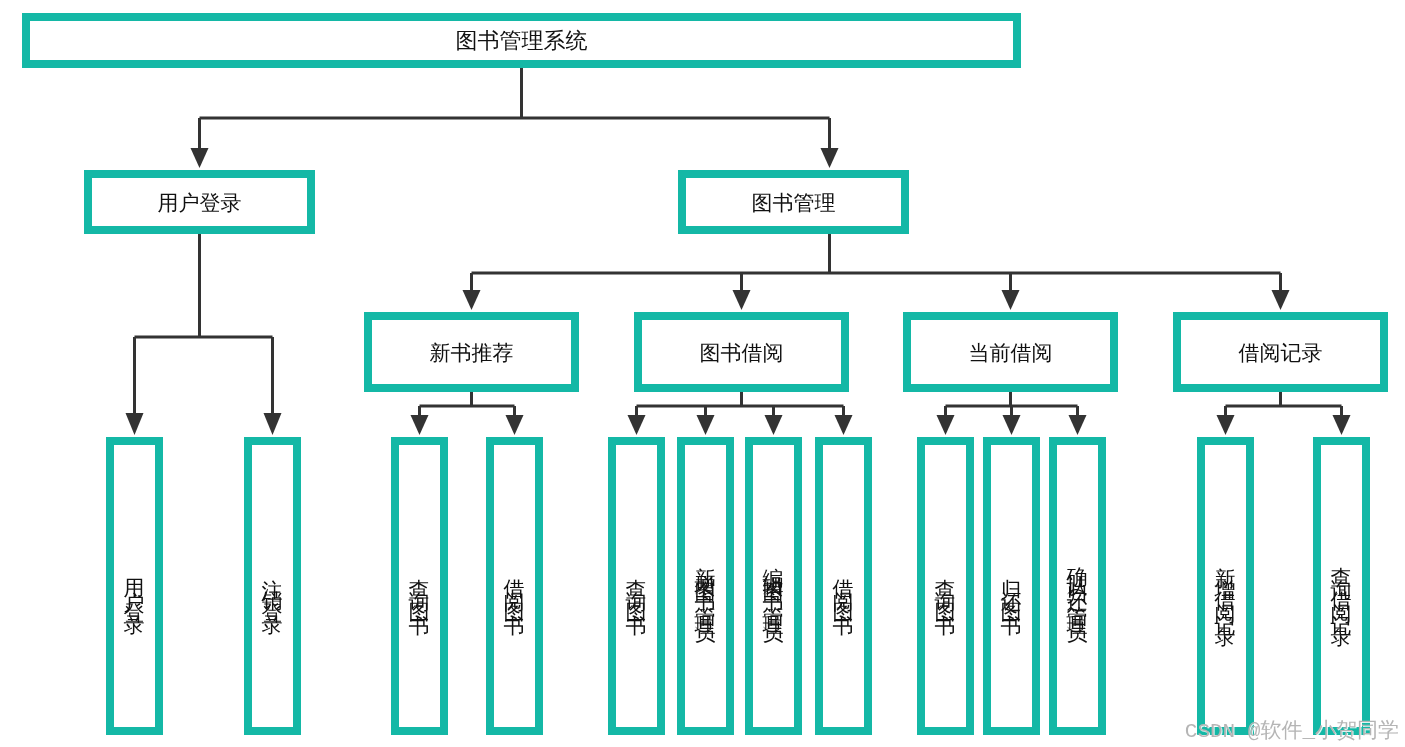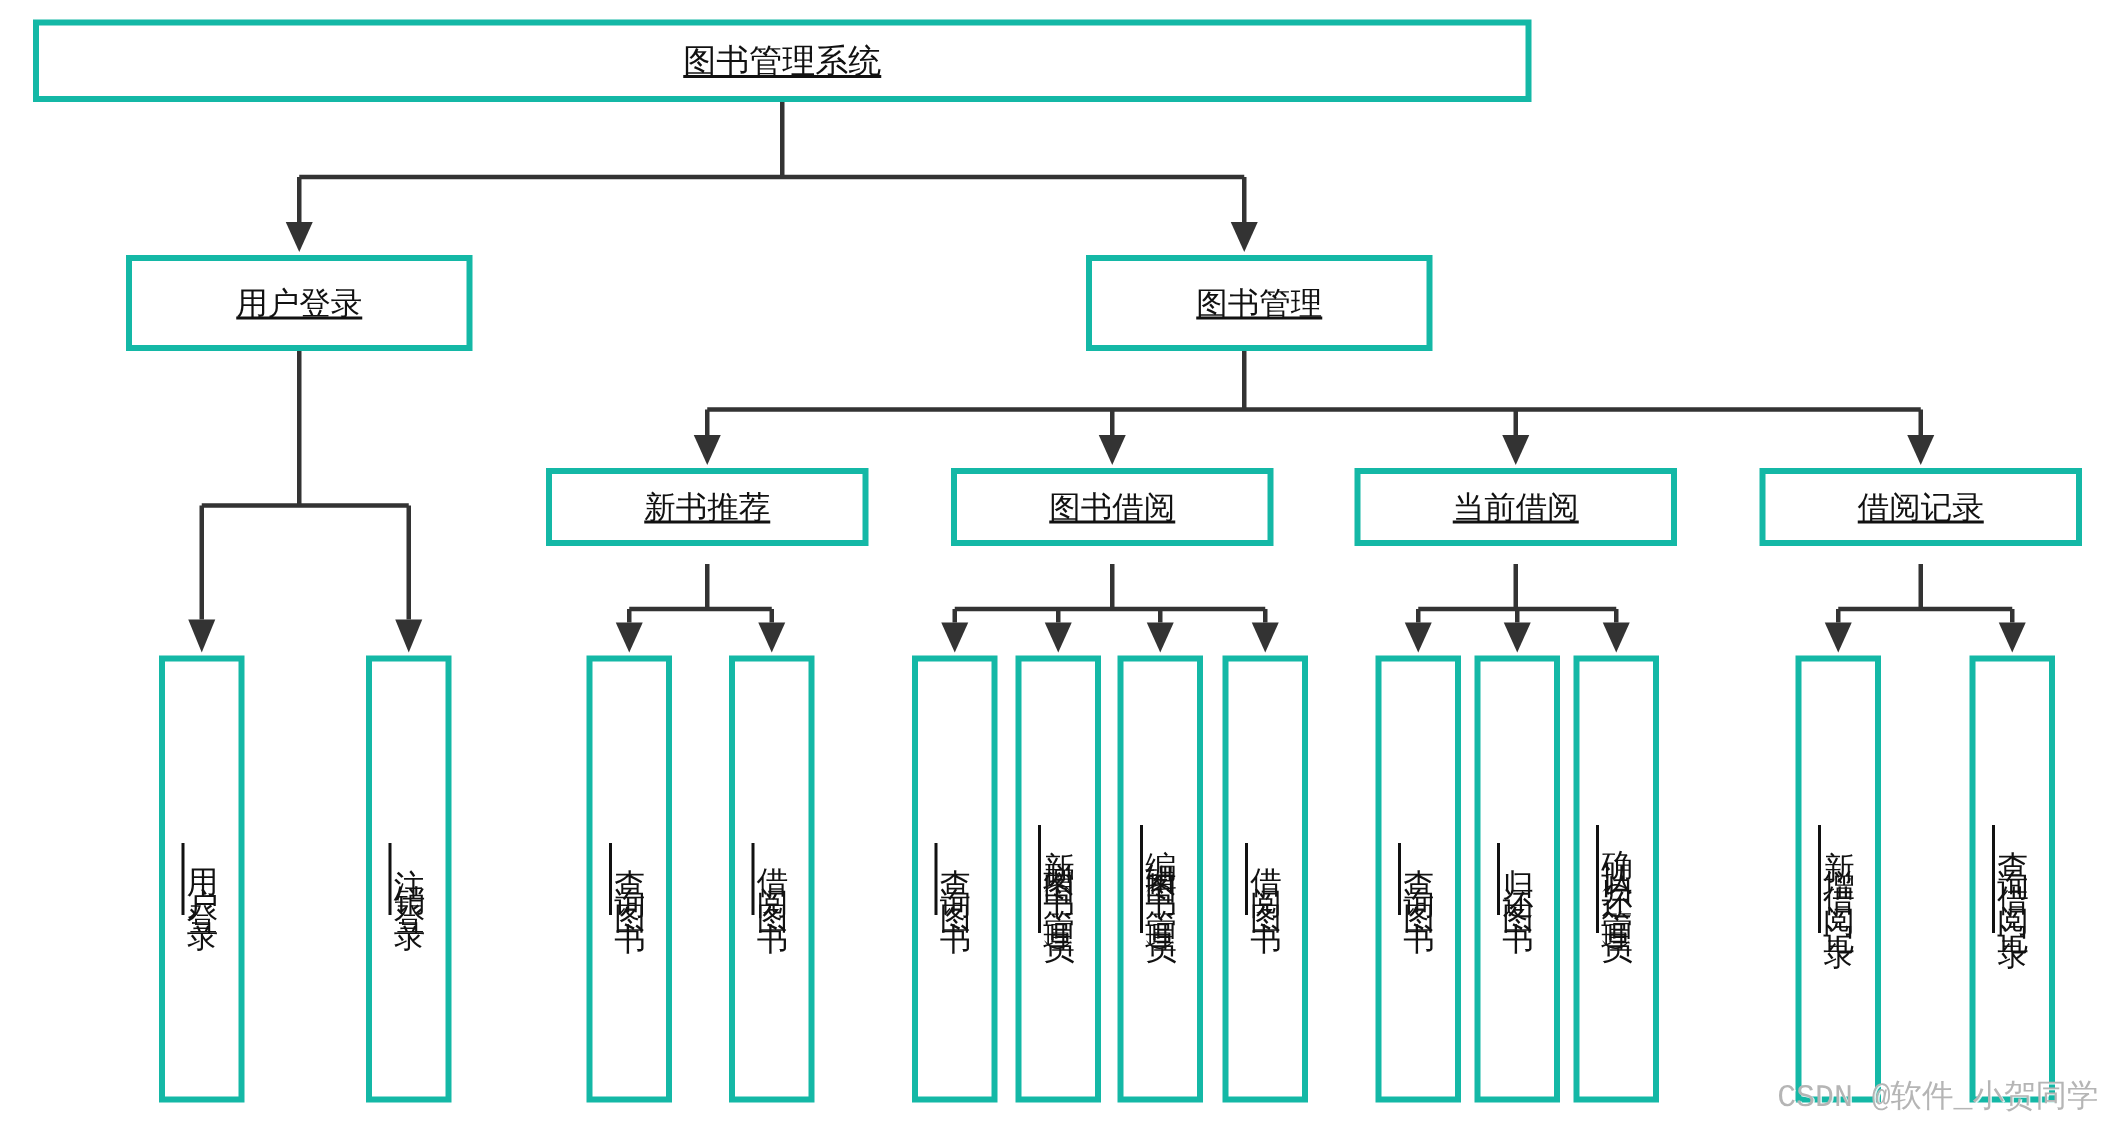--- a/index.html
+++ b/index.html
@@ -16,34 +16,33 @@
     overflow: hidden;
   }
   .connectors {
     position: absolute;
     left: 0; top: 0;
     width: 1405px; height: 747px;
   }
   .node {
     position: absolute;
     box-sizing: border-box;
-    border: 4px solid #14b8a6;
+    border: 8px solid #14b8a6;
     background: #ffffff;
     display: flex;
     align-items: center;
     justify-content: center;
     color: #111111;
     font-size: 21px;
     line-height: 1;
     text-align: center;
-    text-decoration: underline;
   }
   .node.root  { left: 22px;  top: 13px;  width: 999px; height: 55px; font-size: 22px; }
   .node.lvl2  { top: 170px; width: 231px; height: 64px; }
-  .node.lvl3  { top: 312px; width: 215px; height: 52px; }
+  .node.lvl3  { top: 312px; width: 215px; height: 80px; }
   .node.leaf  { top: 437px; width: 57px;  height: 298px; }
   .vlabel {
     writing-mode: vertical-rl;
     letter-spacing: 12px;
     white-space: nowrap;
   }
   .vlabel.tight { letter-spacing: 8px; }
   .watermark {
     position: absolute;
     right: 6px;
@@ -93,21 +92,21 @@
     </g>
   </svg>
 
   <div class="node root">
     <span>图书管理系统</span>
   </div>
 
   <div class="node lvl2" style="left:84px;">
     <span>用户登录</span>
   </div>
-  <div class="node lvl2" style="left:724px;">
+  <div class="node lvl2" style="left:678px;">
     <span>图书管理</span>
   </div>
 
   <div class="node lvl3" style="left:364px;">
     <span>新书推荐</span>
   </div>
   <div class="node lvl3" style="left:634px;">
     <span>图书借阅</span>
   </div>
   <div class="node lvl3" style="left:1173px;">

